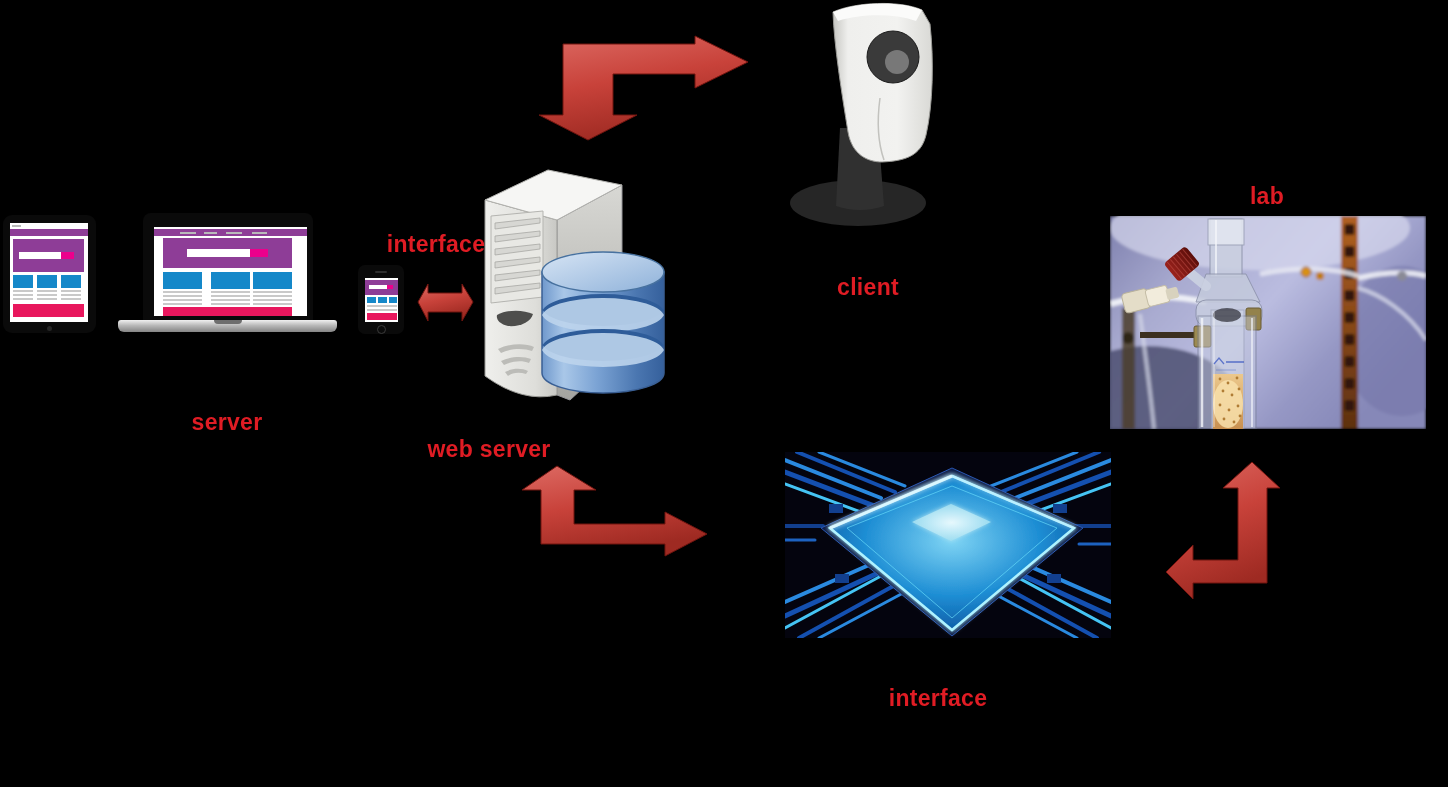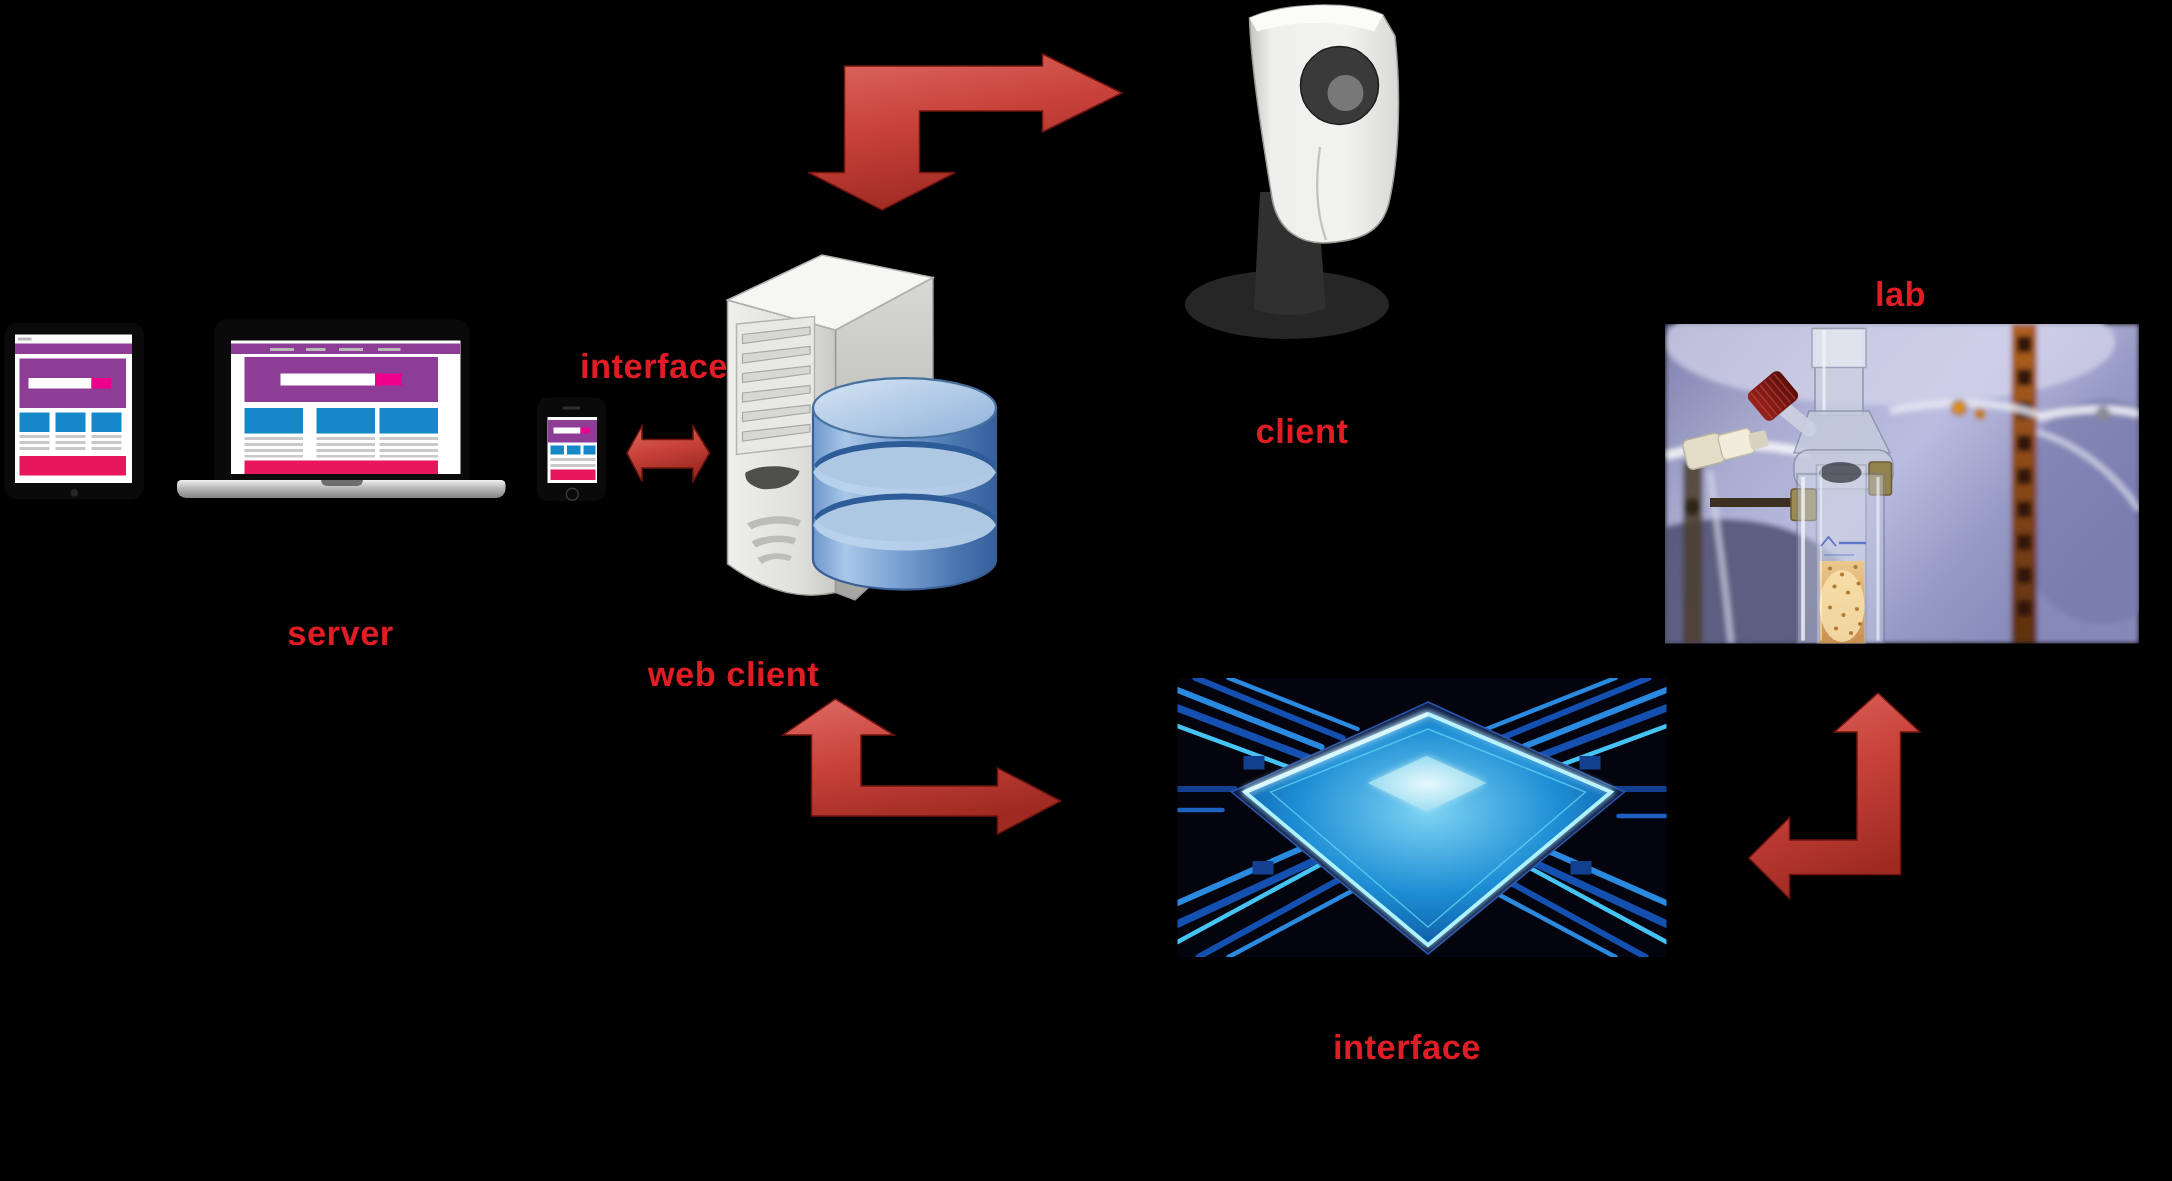--- a/index.html
+++ b/index.html
@@ -85,21 +85,21 @@
       <div class="mk blue" style="left:13px;top:19px;width:9px;height:6px"></div>
       <div class="mk blue" style="left:24px;top:19px;width:8px;height:6px"></div>
       <div class="mk lines" style="left:2px;top:27px;width:30px;height:7px"></div>
       <div class="mk pinkbar" style="left:2px;top:35px;width:30px;height:7px"></div>
     </div>
     <div class="phone-home"></div>
   </div>
 
   <div class="label" style="left:147px;top:394px">server</div>
   <div class="label" style="left:356px;top:216px">interface</div>
-  <div class="label" style="left:409px;top:421px">web client</div>
+  <div class="label" style="left:409px;top:421px">web server</div>
   <div class="label" style="left:788px;top:259px">client</div>
   <div class="label" style="left:1187px;top:168px">lab</div>
   <div class="label" style="left:858px;top:670px">interface</div>
 
   <svg class="abs" style="left:0;top:0" width="1448" height="787" viewBox="0 0 1448 787">
     <defs>
       <linearGradient id="agrad" x1="0" y1="0" x2="0.35" y2="1">
         <stop offset="0" stop-color="#dd6a63"></stop>
           <stop offset="0.5" stop-color="#c8423a"></stop>
           <stop offset="1" stop-color="#9e2a22"></stop>

